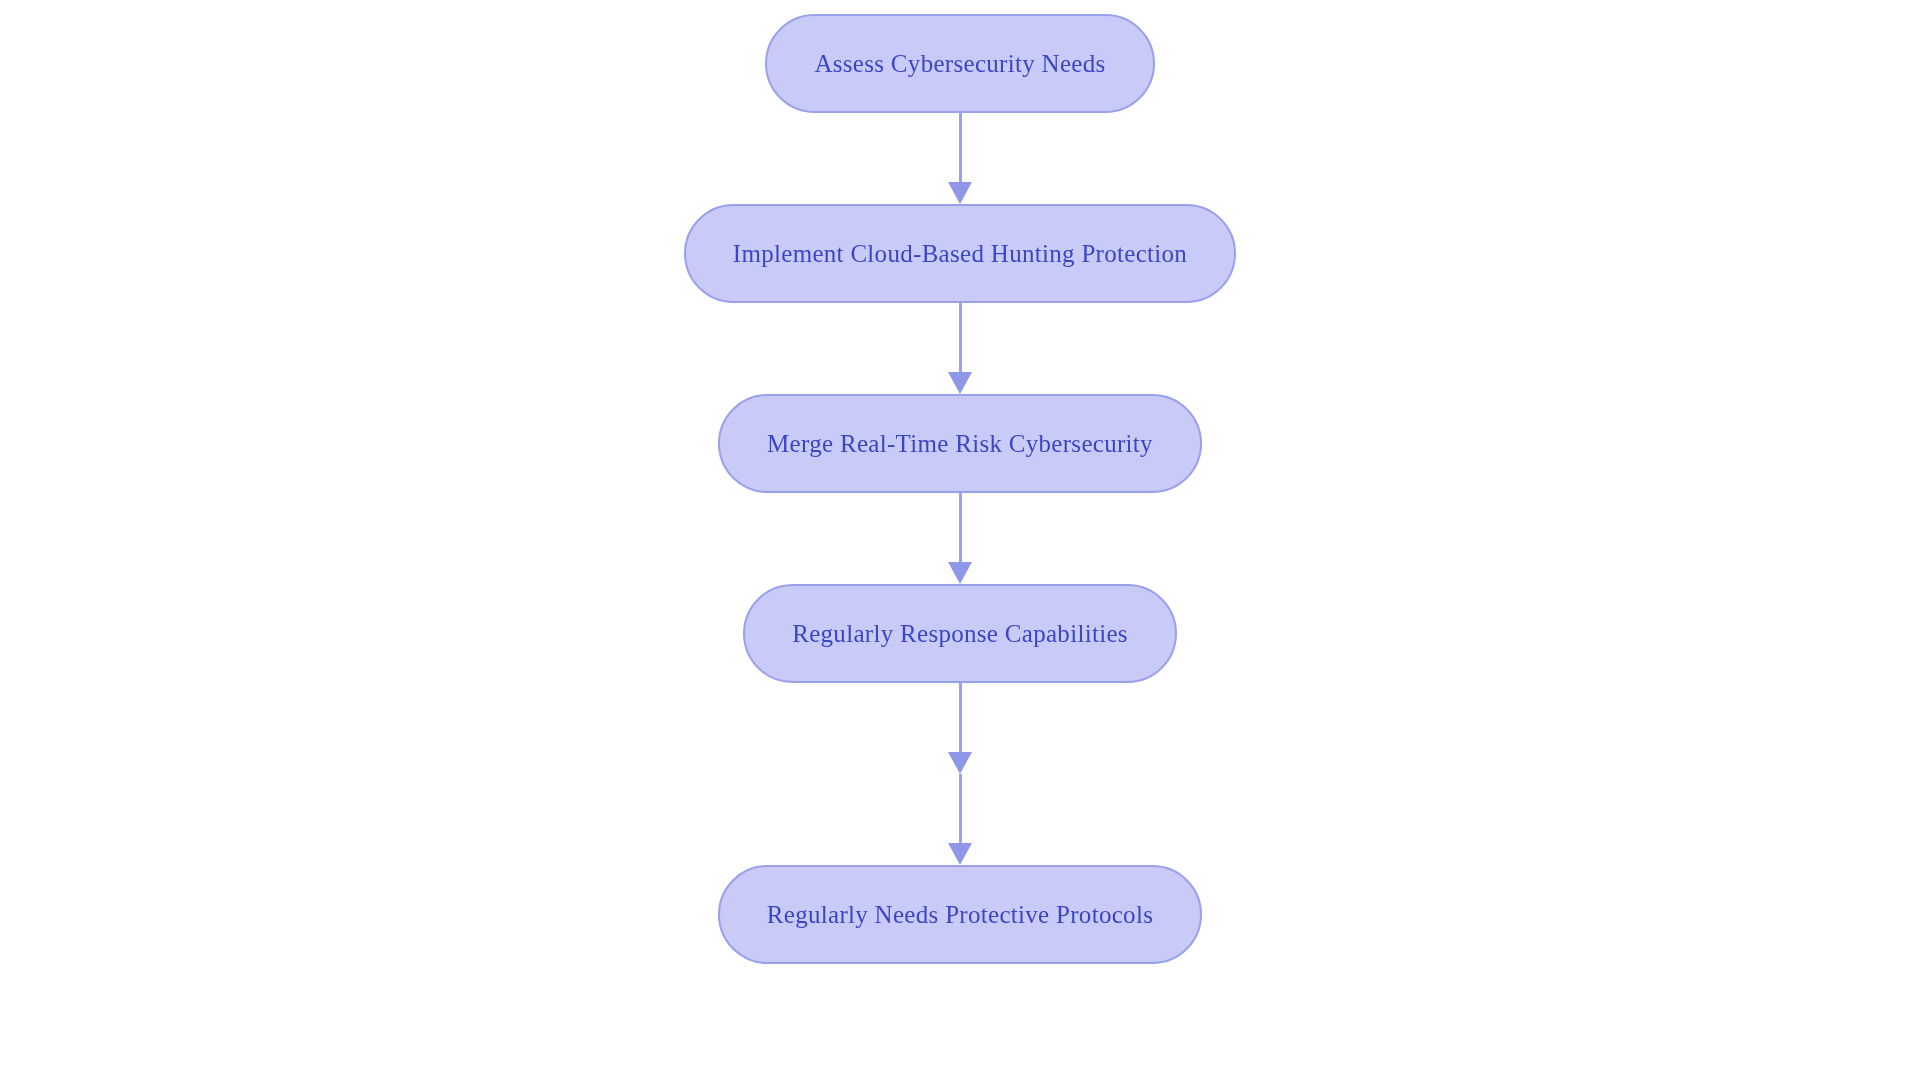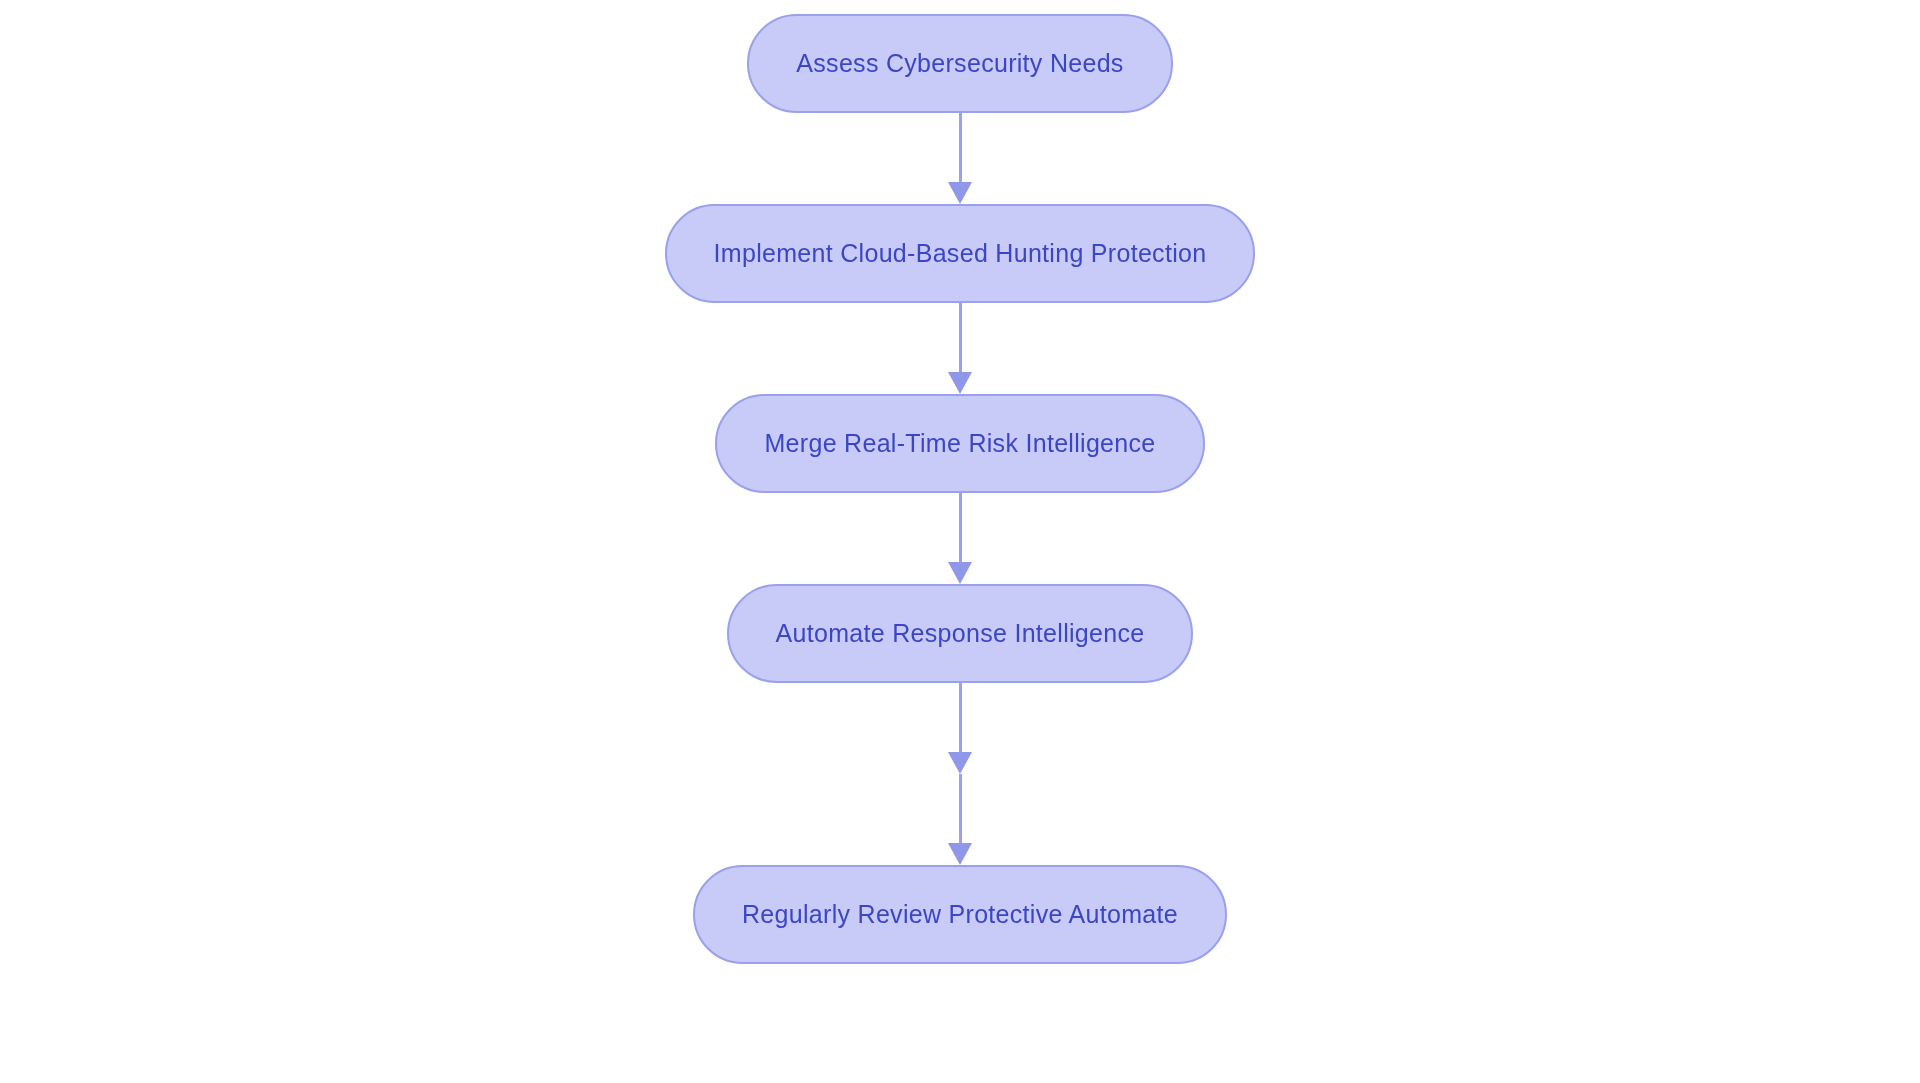--- a/index.html
+++ b/index.html
@@ -5,21 +5,21 @@
   html, body {
     margin: 0;
     padding: 0;
     background: #ffffff;
   }
   .canvas {
     position: relative;
     width: 1920px;
     height: 1083px;
     background: var(--background, #ffffff);
-    font-family: Liberation Sans, sans-serif;
+    font-family: Liberation Serif, serif;
     overflow: hidden;
   }
   .flow {
     position: absolute;
     top: 14px;
     left: 0;
     width: 100%;
     display: flex;
     flex-direction: column;
     align-items: center;
@@ -83,41 +83,41 @@
     <div class="node">
       <span>Implement Cloud-Based Hunting Protection</span>
     </div>
 
     <div class="connector">
       <div class="line"></div>
       <div class="head"></div>
     </div>
 
     <div class="node">
-      <span>Merge Real-Time Risk Intelligence</span>
+      <span>Merge Real-Time Risk Cybersecurity</span>
     </div>
 
     <div class="connector">
       <div class="line"></div>
       <div class="head"></div>
     </div>
 
     <div class="node">
-      <span>Automate Response Intelligence</span>
+      <span>Regularly Response Capabilities</span>
     </div>
 
     <div class="connector">
       <div class="line"></div>
       <div class="head"></div>
     </div>
 
 
     <div class="connector">
       <div class="line"></div>
       <div class="head"></div>
     </div>
 
     <div class="node">
-      <span>Regularly Review Protective Automate</span>
+      <span>Regularly Needs Protective Protocols</span>
     </div>
 
   </div>
 </div>
 
 </body></html>

